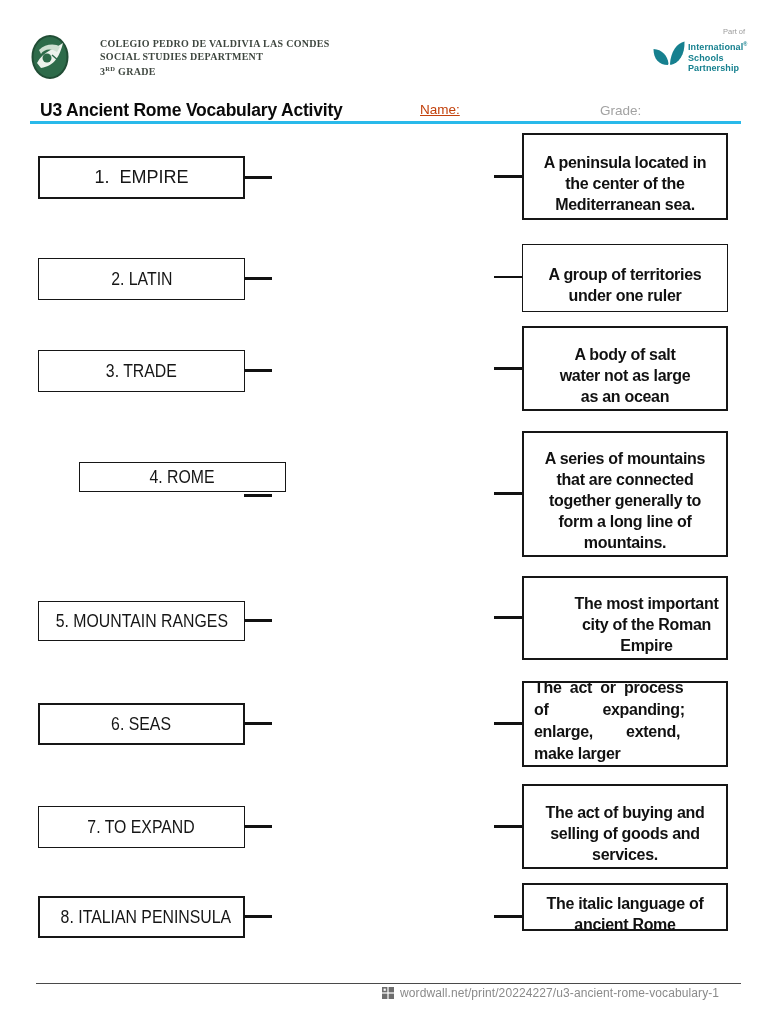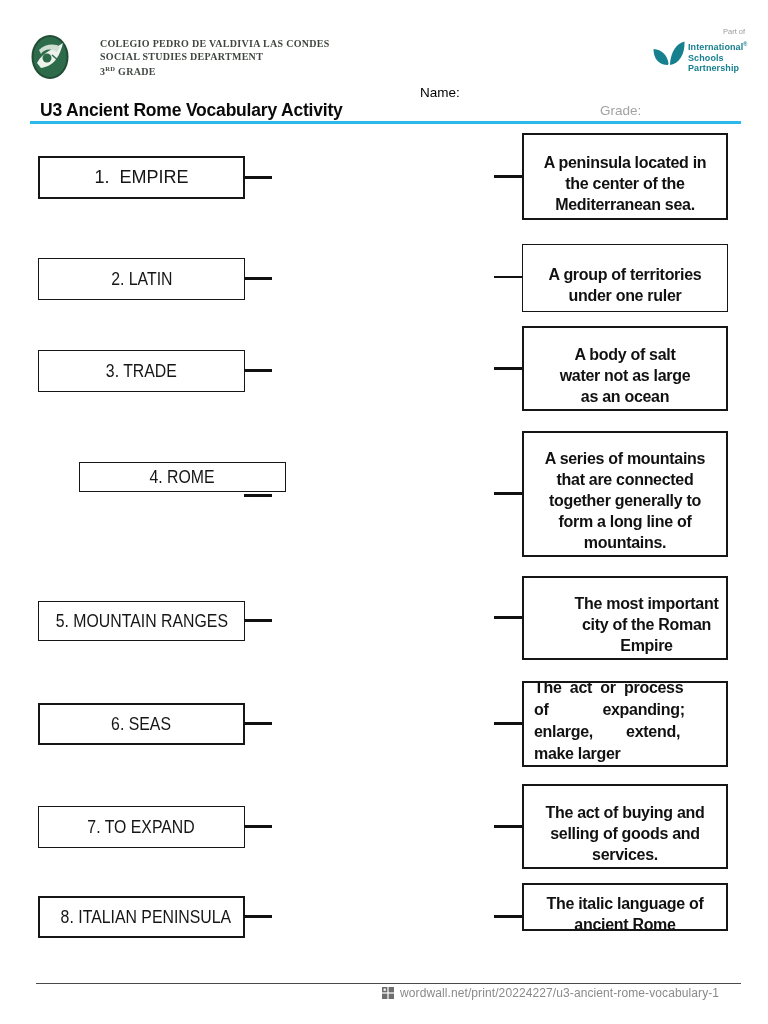--- a/index.html
+++ b/index.html
@@ -20,21 +20,21 @@
   .partner { position:absolute; left:650px; top:26px; width:112px; height:52px; }
   .partner-partof { position:absolute; left:37px; top:1px; font-size:7.5px; color:#9b9b9b;padding-left:36px; }
   .partner-leaves { position:absolute; left:2px; top:11px; }
   .partner-name {
     position:absolute; left:38px; top:13px; font-size:9px; font-weight:bold;
     color:#16808f; line-height:10.5px; letter-spacing:0.1px;
   }
   .partner-name sup { font-size:5.5px; vertical-align:super; }
   
   .page-title { position:absolute; left:40px; top:100px; font-size:17.5px; font-weight:bold; color:#0a0a0a; letter-spacing:-0.2px; }
-  .name-label  { position:absolute; left:420px; top:85px; font-size:13.5px; color:#000000; }
+  .name-label  { position:absolute; left:420px; top:102px; font-size:13.5px; color:#c2410c;text-decoration:underline; }
   .grade-label { position:absolute; left:600px; top:103px; font-size:13.5px; color:#a2a2a2; }
   .accent-rule { position:absolute; left:30px; top:121px; width:711px; height:3px; background:#29b9ea; }
   
   .term-box {
     position:absolute; left:38px; width:207px; box-sizing:border-box;
     border:2px solid #161616; background:#fff;
     display:flex; align-items:center; justify-content:center;
   }
   .term-box.thin { border-width:1px; }
   .term-label { display:inline-block; font-size:18px; color:#161616; white-space:pre; }

